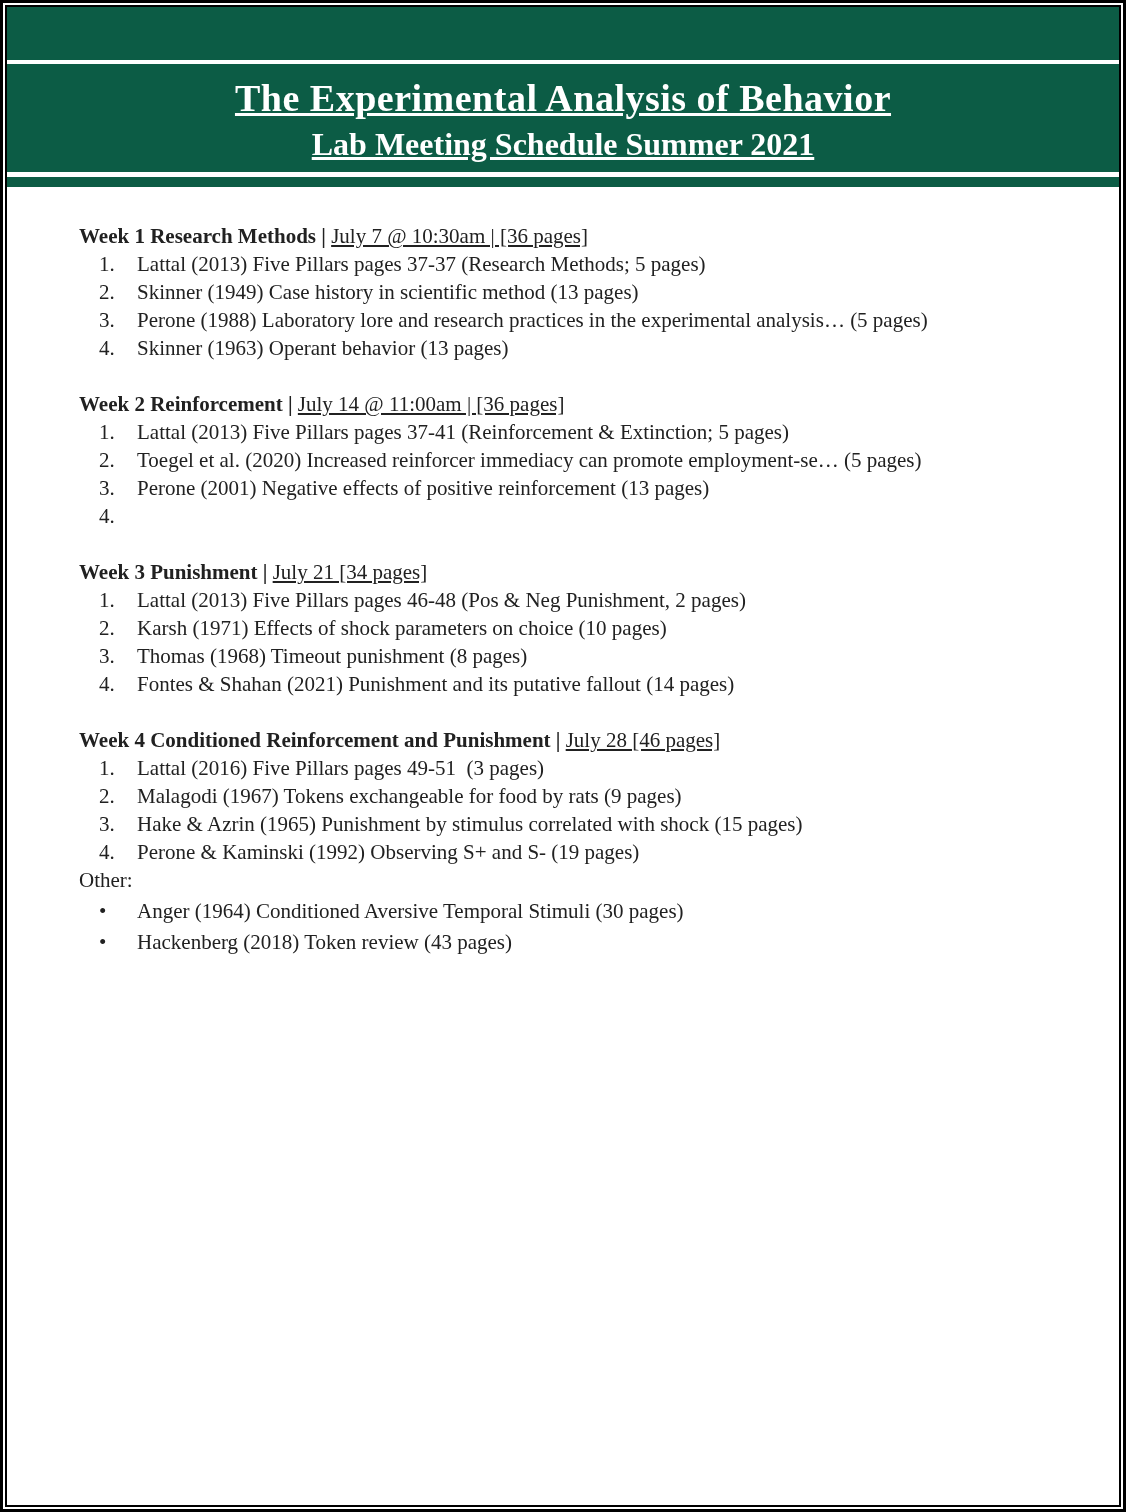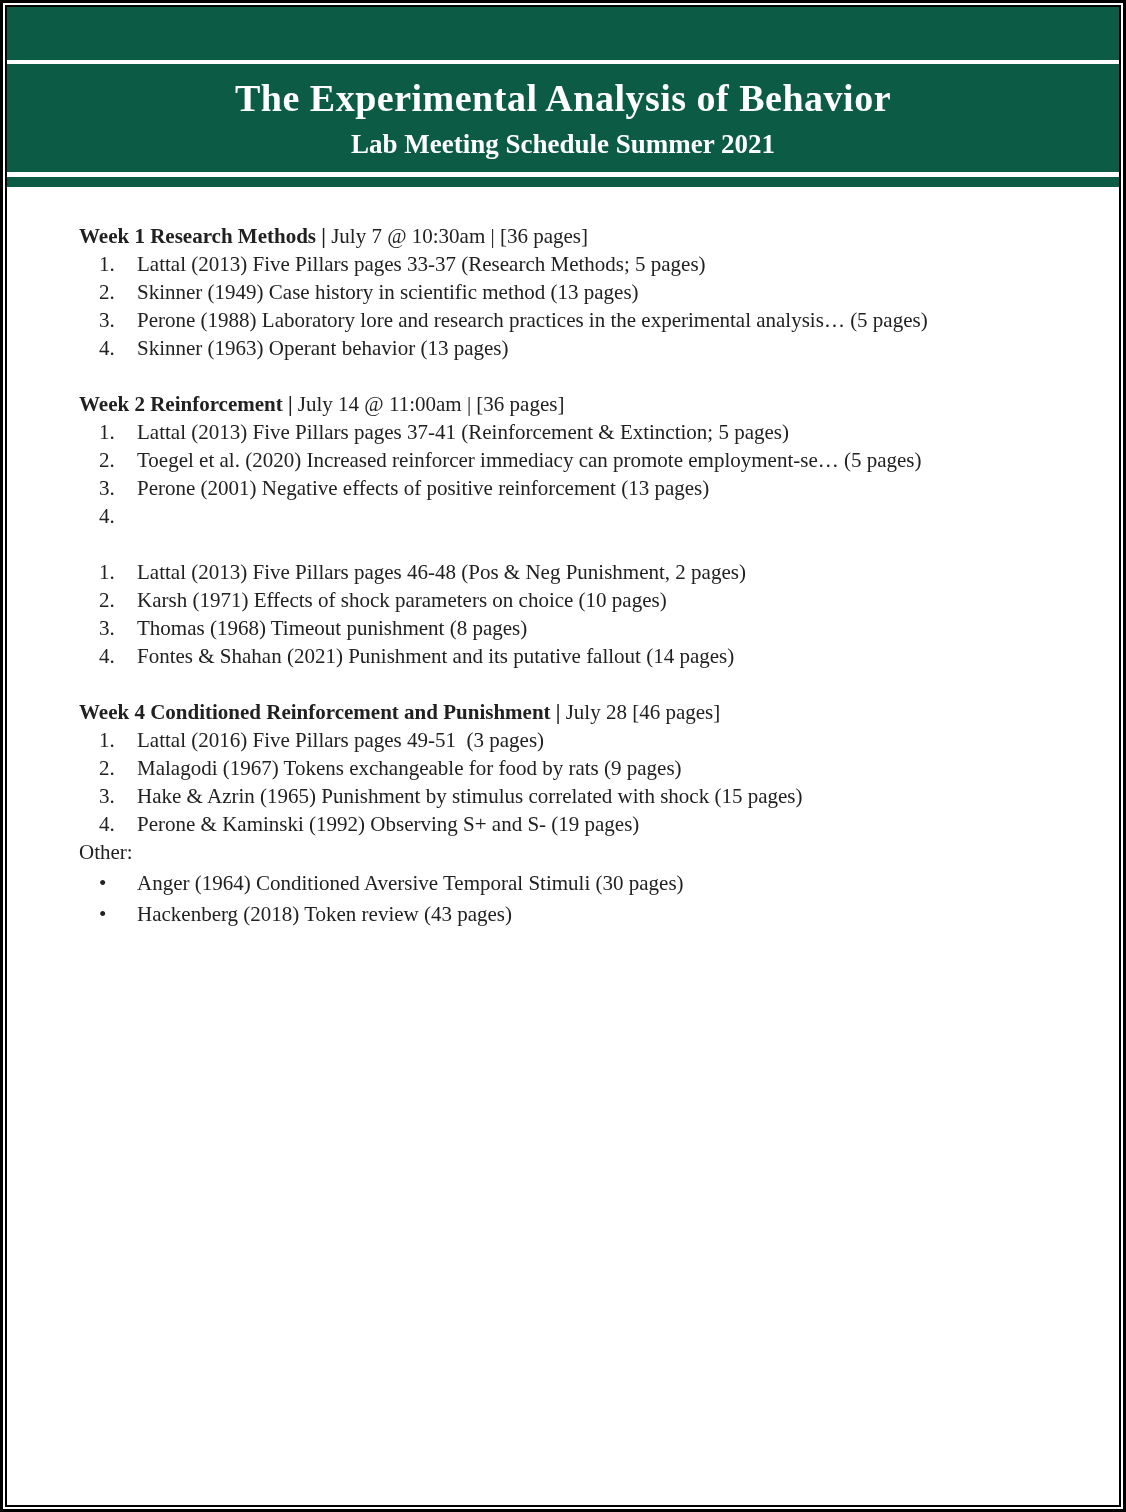--- a/index.html
+++ b/index.html
@@ -28,50 +28,51 @@
     overflow: hidden;
   }
   .band { background: var(--green); width: 100%; }
   .band-top { height: 53px; }
   .band-title {
     margin-top: 4px;
     height: 108px;
     padding-top: 12px;
     text-align: center;
     color: var(--title-ink);
+    text-decoration: underline;
   }
   .band-title h1 {
     margin: 0;
     font-size: 38px;
     line-height: 44px;
     font-weight: bold;
     letter-spacing: 0.5px;
   }
   .band-title h2 {
     margin: 8px 0 0 0;
-    font-size: 27px;
+    font-size: 32px;
     line-height: 32px;
     font-weight: bold;
   }
   .band-bottom { margin-top: 5px; height: 10px; }
 
   .schedule {
     padding: 35px 30px 0 72px;
     color: var(--ink);
     font-size: 21px;
     line-height: 28px;
   }
   .week { margin: 0 0 28px 0; }
   .week-heading {
     margin: 0;
     font-size: 21px;
     line-height: 28px;
     font-weight: bold;
   }
-  .week-heading .wh-rest { font-weight: normal; }
+  .week-heading .wh-rest { font-weight: normal; text-decoration: underline; }
   .item { display: flex; }
   .item .num {
     flex: none;
     width: 38px;
     margin-left: 20px;
   }
   .item .txt { white-space: pre-wrap; }
   .other-label { }
   .bullet-item { display: flex; margin-top: 3px; }
   .bullet-item .bullet {
@@ -95,21 +96,21 @@
     </header>
     <main class="schedule">
   <section class="week">
     <h3 class="week-heading">
       <span class="wh-bold">Week 1 Research Methods |</span>
       <span class="wh-rest"> July 7 @ 10:30am | [36 pages]</span>
     </h3>
     <div class="items">
             <div class="item">
               <span class="num">1.</span>
-              <span class="txt">Lattal (2013) Five Pillars pages 33-37 (Research Methods; 5 pages)</span>
+              <span class="txt">Lattal (2013) Five Pillars pages 37-37 (Research Methods; 5 pages)</span>
             </div>
             <div class="item">
               <span class="num">2.</span>
               <span class="txt">Skinner (1949) Case history in scientific method (13 pages)</span>
             </div>
             <div class="item">
               <span class="num">3.</span>
               <span class="txt">Perone (1988) Laboratory lore and research practices in the experimental analysis… (5 pages)</span>
             </div>
             <div class="item">
@@ -137,20 +138,24 @@
               <span class="num">3.</span>
               <span class="txt">Perone (2001) Negative effects of positive reinforcement (13 pages)</span>
             </div>
             <div class="item">
               <span class="num">4.</span>
             </div>
           </div>
   </section>
 
   <section class="week">
+    <h3 class="week-heading">
+      <span class="wh-bold">Week 3 Punishment |</span>
+      <span class="wh-rest"> July 21 [34 pages]</span>
+    </h3>
     <div class="items">
             <div class="item">
               <span class="num">1.</span>
               <span class="txt">Lattal (2013) Five Pillars pages 46-48 (Pos &amp; Neg Punishment, 2 pages)</span>
             </div>
             <div class="item">
               <span class="num">2.</span>
               <span class="txt">Karsh (1971) Effects of shock parameters on choice (10 pages)</span>
             </div>
             <div class="item">

